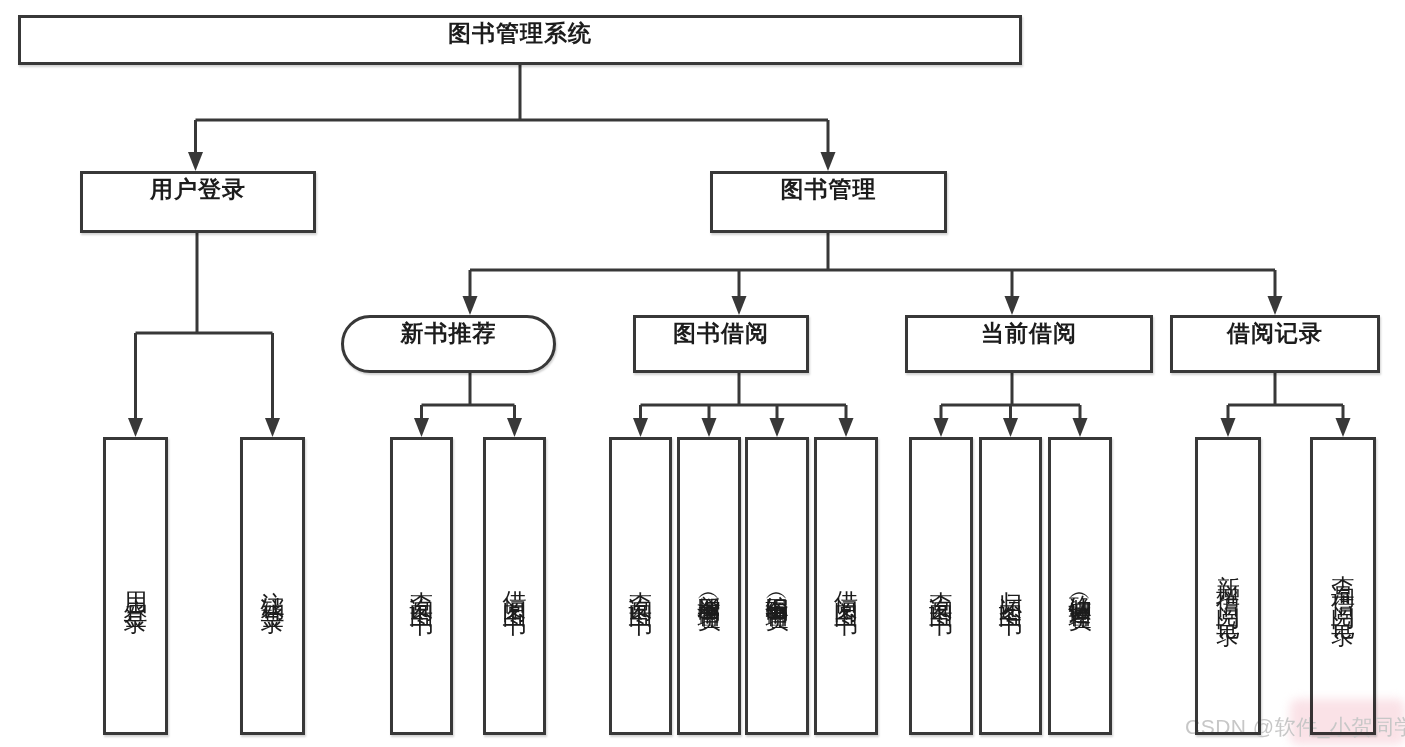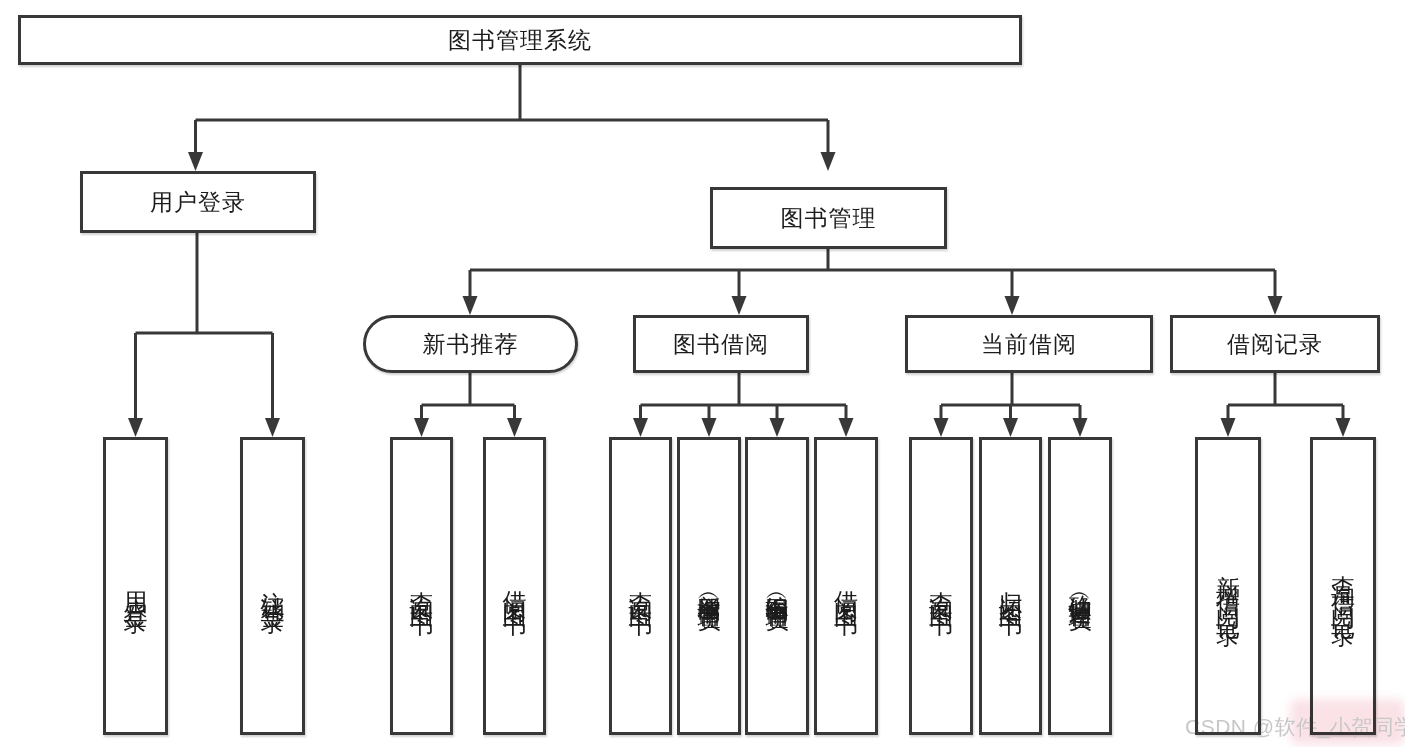--- a/index.html
+++ b/index.html
@@ -3,40 +3,40 @@
 <meta charset="utf-8">
 <style>
   html,body { margin:0; padding:0; background:#ffffff; }
   #stage {
     position:relative; width:1405px; height:747px; background:#ffffff;
     font-family:"Liberation Sans","DejaVu Sans",sans-serif; overflow:hidden;
   }
   #connectors { position:absolute; left:0; top:0; z-index:1; }
   .hbox {
     position:absolute; box-sizing:border-box; background:#ffffff;
-    border:3px solid #383838; display:flex; align-items:center; justify-content:center;
-    z-index:2; box-shadow:1px 2px 2px rgba(0,0,0,0.18);
+    border:3px solid #383838; display:flex; align-items:flex-start; justify-content:center;
+    z-index:2; box-shadow:1px 2px 2px rgba(0,0,0,0.18);font-weight:bold;
   }
   .hbox .htext { font-size:23px; color:#1c1c1c; letter-spacing:1px; white-space:nowrap; }
   .vbox {
     position:absolute; box-sizing:border-box; background:#ffffff;
     border:3px solid #383838; display:flex; align-items:center; justify-content:center;
     z-index:2; box-shadow:1px 2px 2px rgba(0,0,0,0.18);
   }
   .vtext {
     writing-mode:vertical-rl; text-orientation:mixed;
     font-size:24px; line-height:1; color:#1c1c1c; letter-spacing:7px; white-space:nowrap;
   }
   .vtext.mid  { letter-spacing:10px; }
   .vtext.long { letter-spacing:2px; font-size:23px; }
   
   .n-root      { left:18px;  top:15px;  width:1004px; height:50px; }
   .n-login     { left:80px;  top:171px; width:236px;  height:62px; }
-  .n-mgmt      { left:710px; top:171px; width:237px;  height:62px;margin-top:16px; }
-  .n-newbook   { left:363px; top:315px; width:215px;  height:58px;border-radius:29px; }
+  .n-mgmt      { left:710px; top:171px; width:237px;  height:62px; }
+  .n-newbook   { left:341px; top:315px; width:215px;  height:58px;border-radius:29px; }
   .n-borrow    { left:633px; top:315px; width:176px;  height:58px; }
   .n-current   { left:905px; top:315px; width:248px;  height:58px; }
   .n-records   { left:1170px;top:315px; width:210px;  height:58px; }
   .lf { top:437px; height:298px; }
   .lf1  { left:103px;  width:65px; }
   .lf2  { left:240px;  width:65px; }
   .lf3  { left:390px;  width:63px; }
   .lf4  { left:483px;  width:63px; }
   .lf5  { left:609px;  width:63px; }
   .lf6  { left:677px;  width:64px; }

